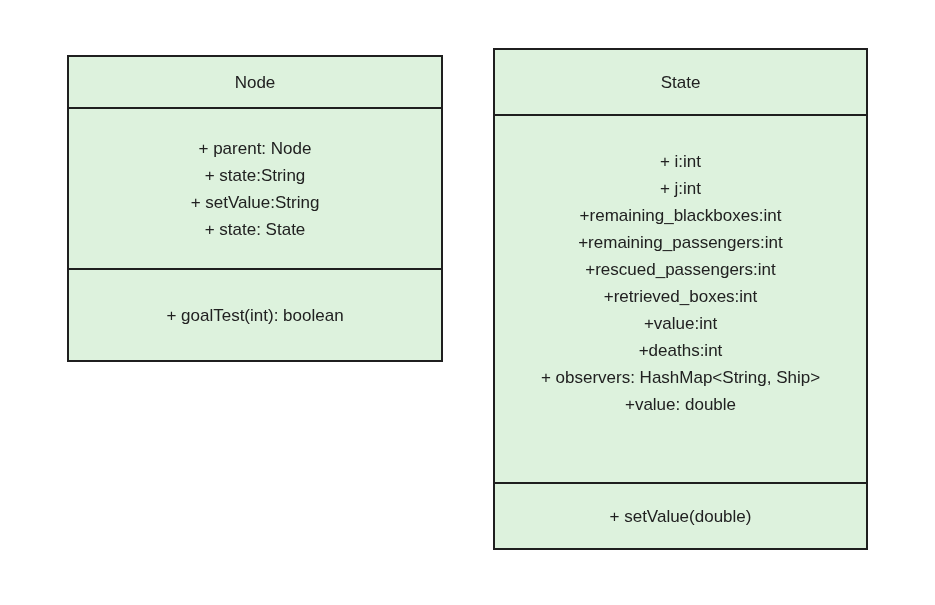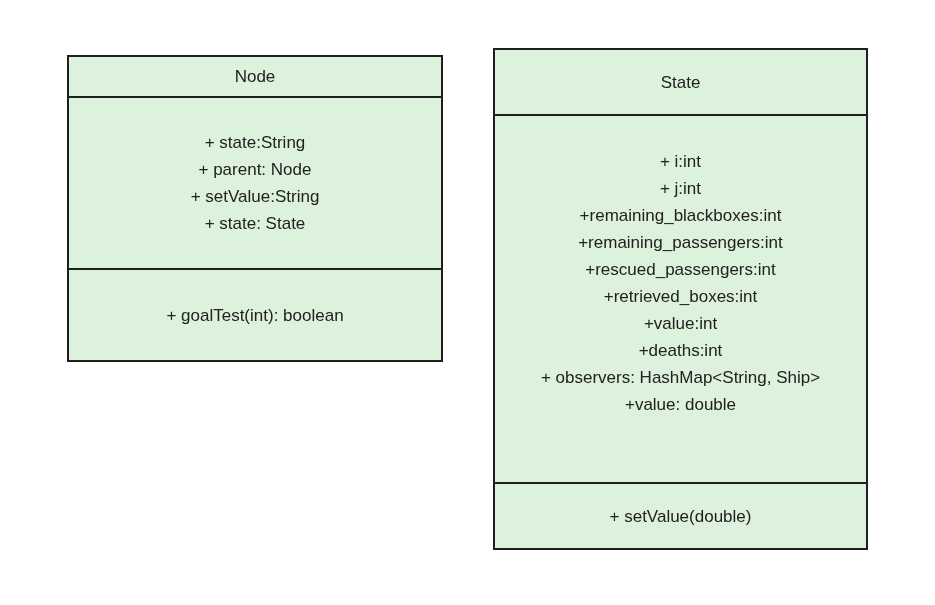--- a/index.html
+++ b/index.html
@@ -59,42 +59,42 @@
     white-space: normal;
     word-spacing: normal;
   }
   
   .class-node {
     left: 67px;
     top: 55px;
     width: 376px;
     height: 307px;
   }
-  .class-node .title   { height: 41px; }
+  .class-node .title   { height: 52px; }
   .class-node .methods { height: 92px; }
   
   .class-state {
     left: 493px;
     top: 48px;
     width: 375px;
     height: 502px;
   }
   .class-state .title   { height: 66px; }
   .class-state .methods { height: 66px; margin-top: 32px; }
 </style>
 </head>
 <body>
 
 <div class="canvas">
 
   <section class="uml-class class-node">
     <header class="title">Node</header>
     <div class="attrs">
+        <div class="line">+ parent: Node</div>
         <div class="line">+ state:String</div>
-        <div class="line">+ parent: Node</div>
         <div class="line">+ setValue:String</div>
         <div class="line">+ state: State</div>
       </div>
     <div class="methods">
         <div class="line">+ goalTest(int): boolean</div>
       </div>
   </section>
 
   <section class="uml-class class-state">
     <header class="title">State</header>

